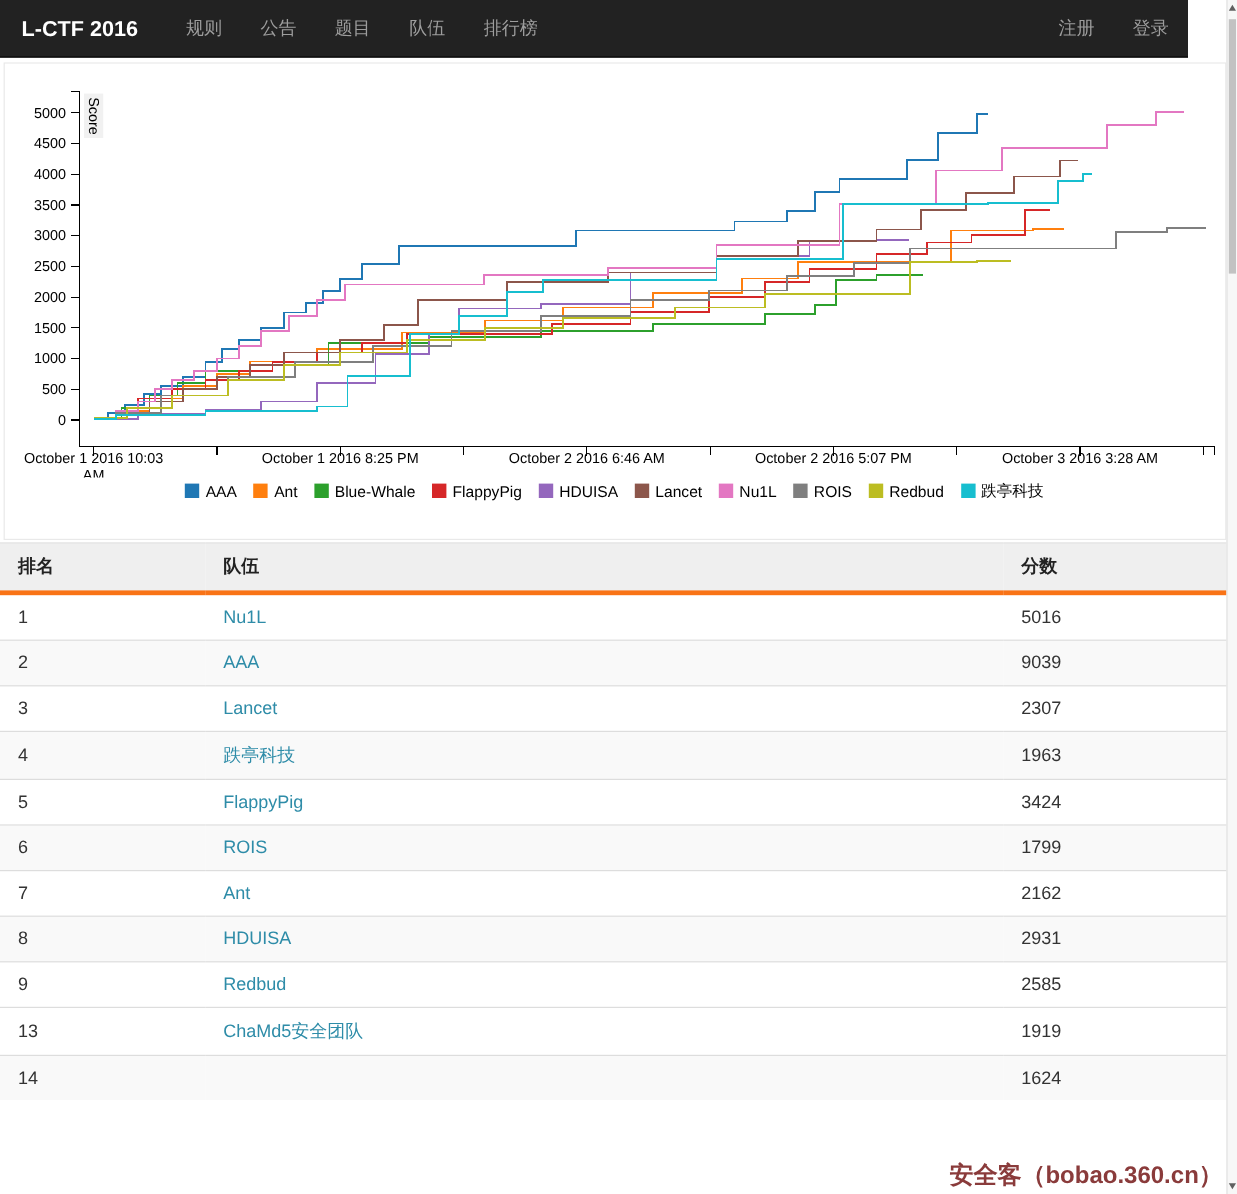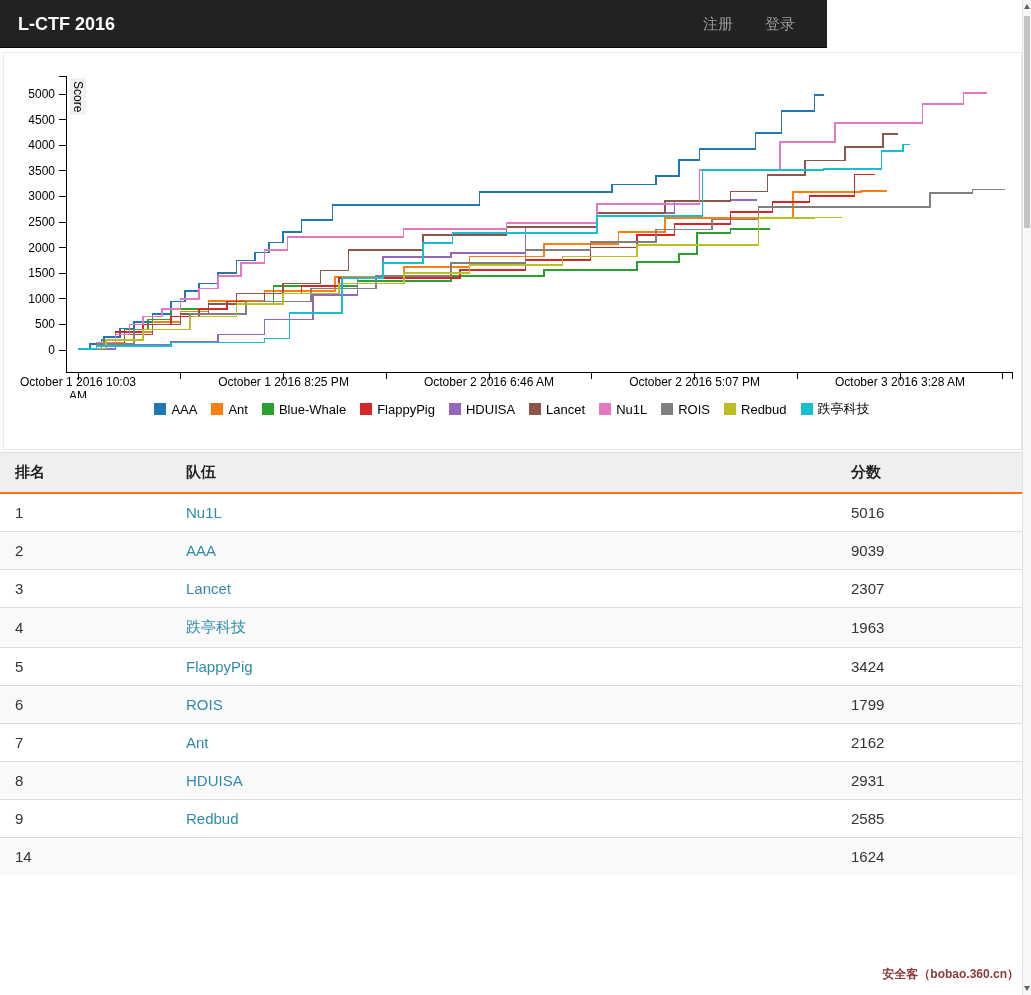--- a/index.html
+++ b/index.html
@@ -4,30 +4,30 @@
 <style>
   * { box-sizing: border-box; }
   html, body { margin: 0; padding: 0; }
   body {
     width: 1031px; height: 995px; overflow: hidden; position: relative;
     background: #fff; font-family: "Liberation Sans", sans-serif;
   }
 
   
   .navbar {
-    position: absolute; top: 0; left: 0; width: 827px; height: 48px;
+    position: absolute; top: 0; left: 0; width: 990px; height: 48px;
     background: #222; border-bottom: 1px solid #080808;
     display: flex; align-items: stretch; z-index: 5;
   }
   .brand {
     color: #fff; font-size: 18px; font-weight: bold; line-height: 48px;
     padding: 0 14px 0 18px; text-decoration: none; white-space: nowrap;
   }
   .nav-left { display: flex; margin-left: 10px; }
-  .nav-right { display: flex; margin-left: auto; padding-right: 16px; }
+  .nav-right { display: flex; margin-left: auto; }
   .nav-link {
     color: #9d9d9d; font-size: 15px; line-height: 48px; padding: 0 16px;
     text-decoration: none; white-space: nowrap; cursor: pointer;
   }
 
   
   .panel-border {
     position: absolute; left: 3px; top: 52px; width: 1019px; height: 398px;
     border: 1px solid #e9e9e9; pointer-events: none; z-index: 1;
   }
@@ -49,33 +49,33 @@
 
   
   .rank-table {
     position: absolute; top: 452px; left: 0; width: 1024px; z-index: 2;
     border-collapse: collapse; table-layout: fixed;
     font-size: 15px; color: #333;
   }
   .rank-table th {
     background: #efefef; text-align: left; font-weight: bold; color: #222;
     padding: 10px 8px 10px 15px;
-    border-top: 1px solid #ddd; border-bottom: 2px solid #f97316;
+    border-top: 1px solid #ddd; border-bottom: 4px solid #f97316;
   }
   .rank-table td {
     padding: 10px 8px 10px 15px; border-top: 1px solid #ddd;
     background: #fff; overflow: hidden; white-space: nowrap;
   }
   .rank-table tr.striped td { background: #f9f9f9; }
   .team-link { color: #2e8ca8; text-decoration: none; cursor: pointer; }
 
   
   .watermark {
     position: absolute; top: 966px; right: 12px; z-index: 6;
-    font-size: 12px; font-weight: bold; color: #8a3b3b;
+    font-size: 20px; font-weight: bold; color: #8a3b3b;
     text-shadow: 0 0 2px #fff, 0 0 4px #fff; white-space: nowrap;
   }
 
   
   .scrollbar {
     position: absolute; top: 0; right: 0; width: 9px; height: 995px;
     background: #f7f7f7; border-left: 1px solid #e2e2e2; z-index: 10;
   }
   .scroll-arrow-up, .scroll-arrow-down {
     position: absolute; left: 0; width: 8px; height: 14px; cursor: pointer;
@@ -91,20 +91,27 @@
   .scroll-thumb {
     position: absolute; top: 16px; left: 1px; width: 6px; height: 212px;
     background: #c2c2c2; cursor: pointer;
   }
 </style>
 </head>
 <body>
 
 <nav class="navbar">
   <a class="brand">L-CTF 2016</a>
+  <div class="nav-left" id="nav-left">
+      <a class="nav-link">规则</a>
+      <a class="nav-link">公告</a>
+      <a class="nav-link">题目</a>
+      <a class="nav-link">队伍</a>
+      <a class="nav-link">排行榜</a>
+    </div>
   <div class="nav-right" id="nav-right">
       <a class="nav-link">注册</a>
       <a class="nav-link">登录</a>
     </div>
 </nav>
 
 <div class="panel-border"></div>
 <svg id="chart-svg" width="1031" height="352">
     <line stroke="#000" stroke-width="1" shape-rendering="crispEdges" x1="66" y1="30" x2="66" y2="326"></line>
     <line stroke="#000" stroke-width="1" shape-rendering="crispEdges" x1="66" y1="326" x2="1012" y2="326"></line>
@@ -255,20 +262,25 @@
       <tr class="striped">
         <td>8</td>
         <td><a class="team-link">HDUISA</a></td>
         <td>2931</td>
       </tr>
       <tr>
         <td>9</td>
         <td><a class="team-link">Redbud</a></td>
         <td>2585</td>
       </tr>
+      <tr>
+        <td>13</td>
+        <td><a class="team-link">ChaMd5安全团队</a></td>
+        <td>1919</td>
+      </tr>
       <tr class="striped">
         <td>14</td>
         <td></td>
         <td>1624</td>
       </tr>
     </tbody>
 </table>
 
 <div class="watermark">安全客（bobao.360.cn）</div>
 

